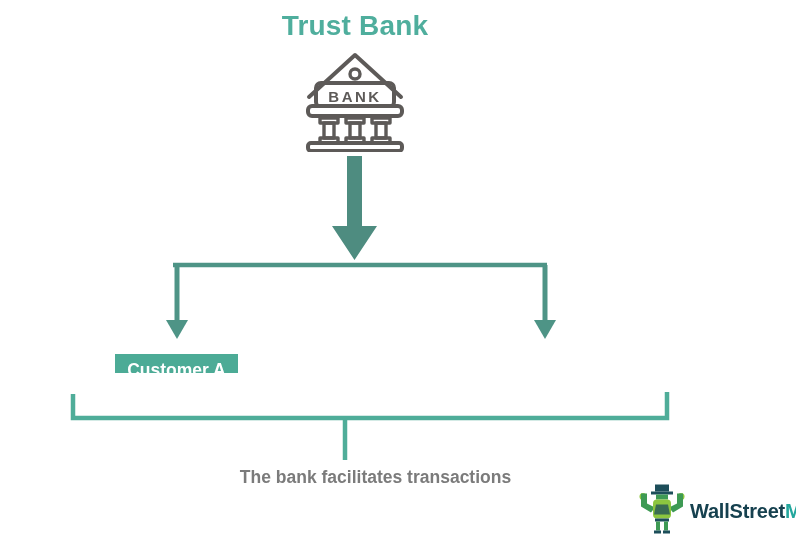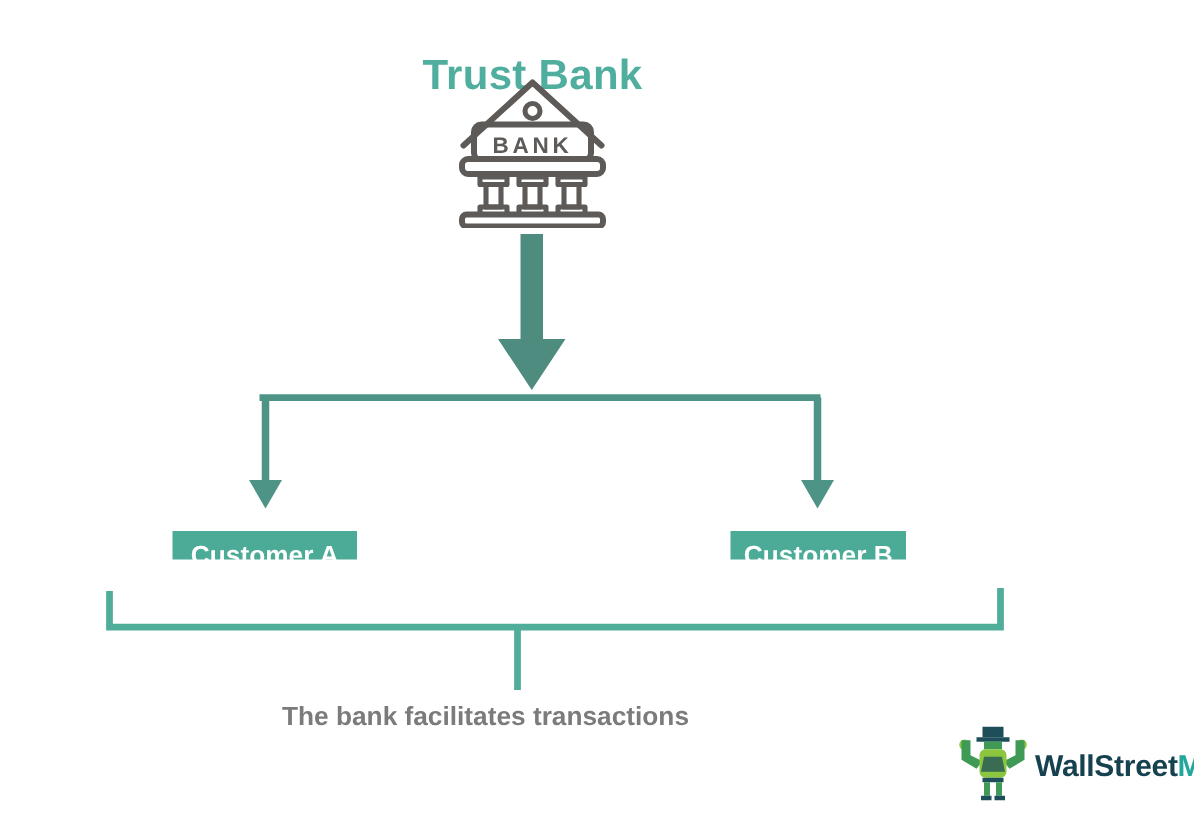--- a/index.html
+++ b/index.html
@@ -2,21 +2,21 @@
 <html style="--c-title: #4FAE9D; --c-box: #4CAB96; --c-box_text: #FFFFFF; --c-thick_arrow: #4E8C80; --c-connector: #4E9486; --c-bracket: #4FAD99; --c-caption: #7B7B7B; --c-bank_outline: #5D5A58; --c-logo_dark: #16414F; --c-logo_accent: #23A79D; --c-mascot_green: #8CC63F; --c-mascot_mid: #3E9A54; --c-mascot_dark: #1D4E5A;"><head>
 <meta charset="utf-8">
 <style>
   html,body{margin:0;padding:0;background:#fff;}
   .stage{
     position:relative;width:796px;height:549px;background:#ffffff;
     font-family:"Liberation Sans","DejaVu Sans",sans-serif;overflow:hidden;
   }
   .title{
     position:absolute;top:10px;left:0;width:710px;text-align:center;
-    font-size:28px;font-weight:bold;color:var(--c-title,#4FAE9D);letter-spacing:0.2px;margin-top:24px;
+    font-size:28px;font-weight:bold;color:var(--c-title,#4FAE9D);letter-spacing:0.2px;
   }
   .bank-icon{position:absolute;left:305px;top:52px;width:100px;height:100px;}
   .bank-icon .stroke{fill:none;stroke:var(--c-bank_outline,#5D5A58);stroke-width:4;stroke-linejoin:round;stroke-linecap:round;}
   .bank-icon .stroke-thin{fill:none;stroke:var(--c-bank_outline,#5D5A58);stroke-width:3.4;stroke-linejoin:round;}
   .bank-icon .whitefill{fill:#ffffff;}
   .bank-icon text{fill:var(--c-bank_outline,#5D5A58);font-family:"Liberation Sans",sans-serif;font-weight:bold;font-size:15px;letter-spacing:2.5px;}
   .thick-arrow{position:absolute;left:330px;top:156px;width:50px;height:106px;}
   .thick-arrow polygon{fill:var(--c-thick_arrow,#4E8C80);}
   .branch{position:absolute;left:160px;top:260px;width:400px;height:85px;}
   .branch line{stroke:var(--c-connector,#4E9486);}
@@ -24,21 +24,21 @@
   .node-box{
     position:absolute;top:354px;height:19px;line-height:33px;text-align:center;
     background:var(--c-box,#4CAB96);color:var(--c-box_text,#FFFFFF);
     font-size:17.5px;font-weight:bold;
   }
   .node-a{left:115px;width:123px;}
   .node-b{left:487px;width:117px;}
   .bracket{position:absolute;left:65px;top:390px;width:615px;height:75px;}
   .bracket path,.bracket line{fill:none;stroke:var(--c-bracket,#4FAD99);stroke-width:4.5;}
   .caption{
-    position:absolute;left:188px;top:466px;width:375px;text-align:left;
+    position:absolute;left:188px;top:466px;width:375px;text-align:center;
     font-size:17.5px;font-weight:bold;color:var(--c-caption,#7B7B7B);line-height:23px;
   }
   .logo{position:absolute;left:638px;top:483px;display:flex;align-items:center;gap:4px;}
   .mascot{width:48px;height:57px;display:block;}
   .logo-text{font-size:20px;font-weight:bold;letter-spacing:-0.2px;white-space:nowrap;}
   .logo-part1{color:var(--c-logo_dark,#16414F);}
   .logo-part2{color:var(--c-logo_accent,#23A79D);}
 </style>
 </head>
 <body>
@@ -73,21 +73,20 @@
 
   <svg class="branch" viewBox="0 0 400 85">
     <line x1="13" y1="5" x2="387" y2="5" stroke-width="4.5"></line>
     <line x1="17" y1="5" x2="17" y2="62" stroke-width="5"></line>
     <polygon points="6,60 28,60 17,79"></polygon>
     <line x1="385" y1="5" x2="385" y2="62" stroke-width="5"></line>
     <polygon points="374,60 396,60 385,79"></polygon>
   </svg>
 
   <div class="node-box node-a">Customer A</div>
-  <div class="node-box node-b">Customer B</div>
 
   <svg class="bracket" viewBox="0 0 615 75">
     <path d="M8,4 L8,28 L602,28 L602,2"></path>
     <line x1="280" y1="28" x2="280" y2="70"></line>
   </svg>
 
   <div class="caption">
     <div>The bank facilitates transactions</div>
   </div>
 

